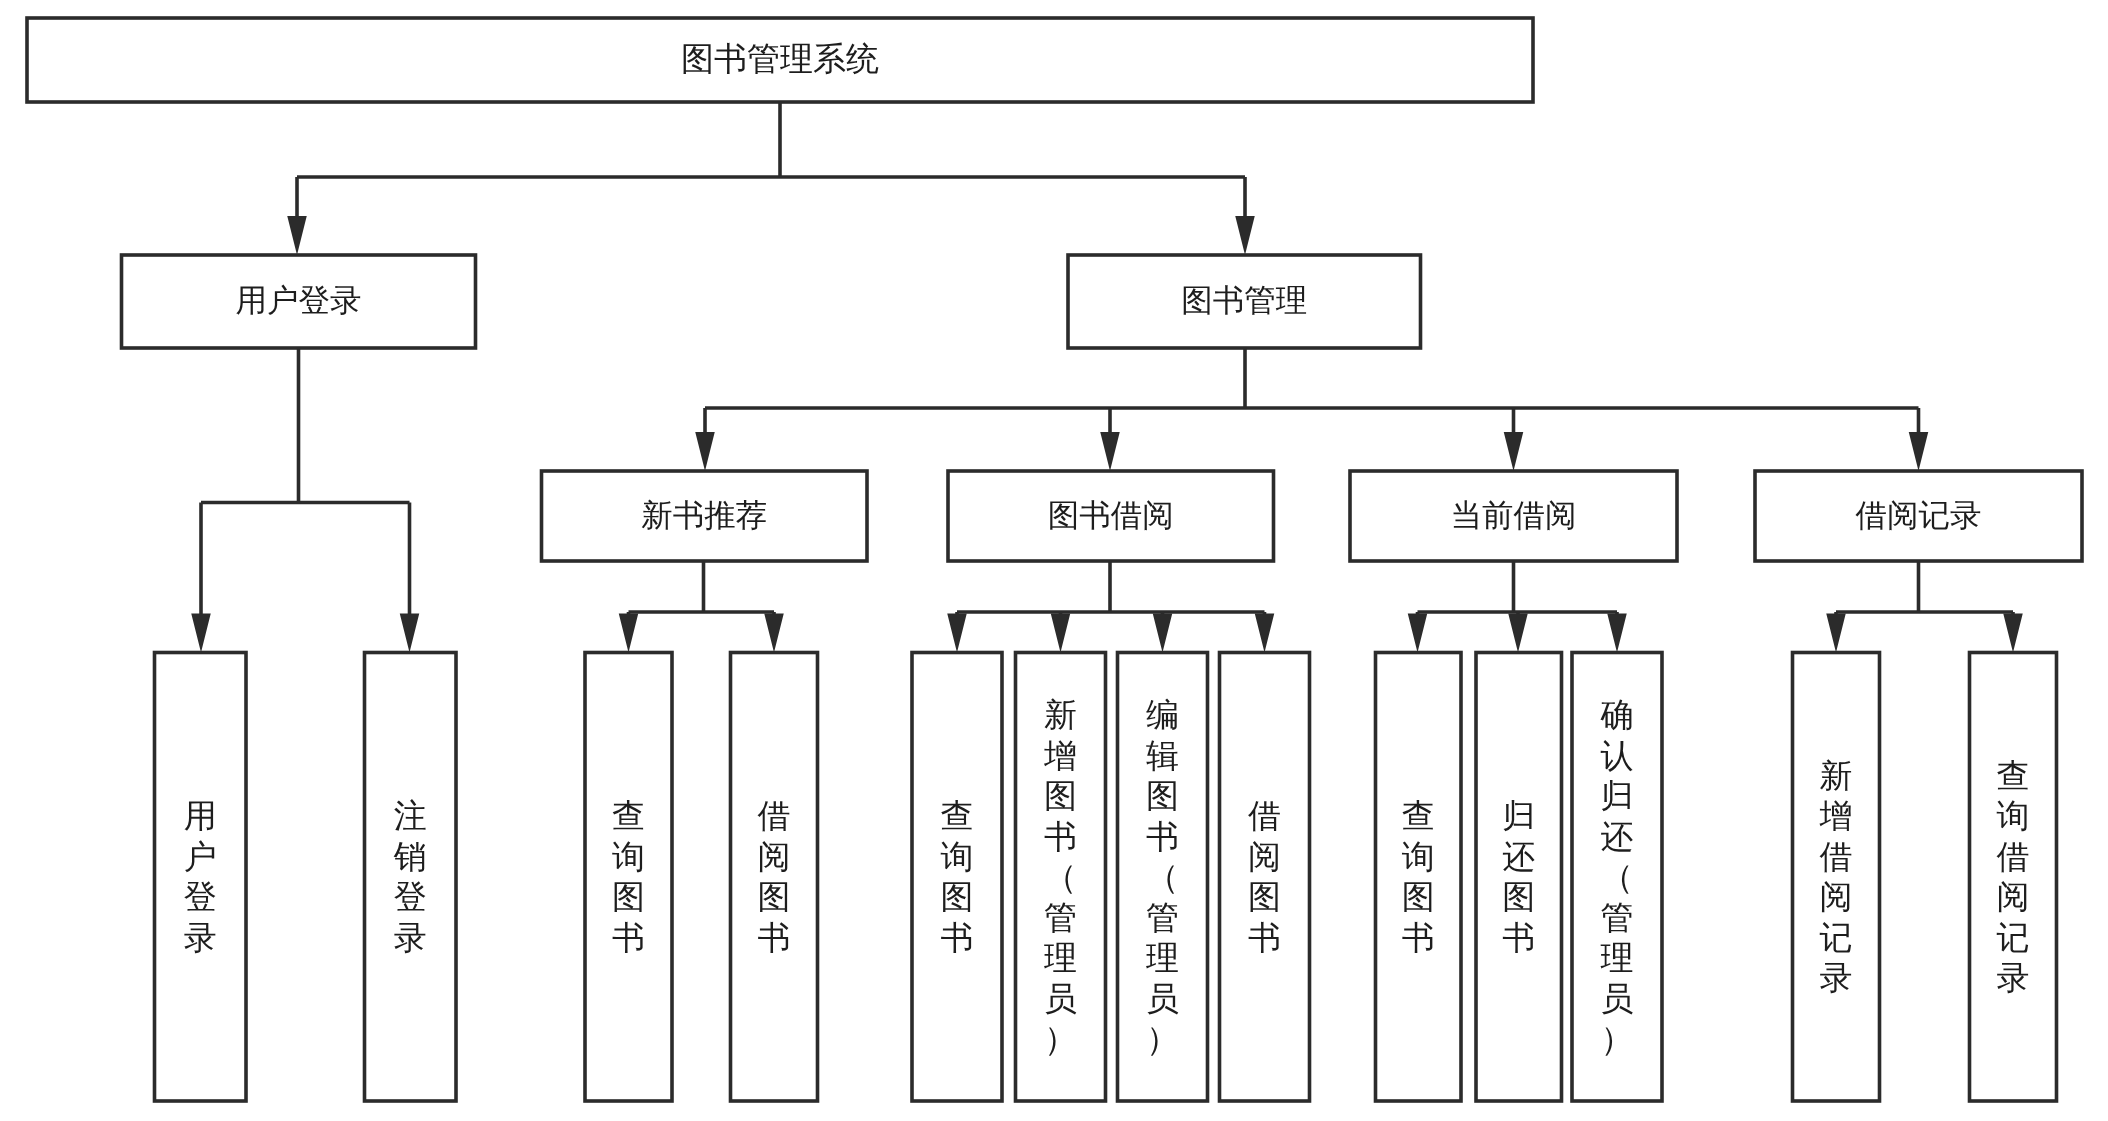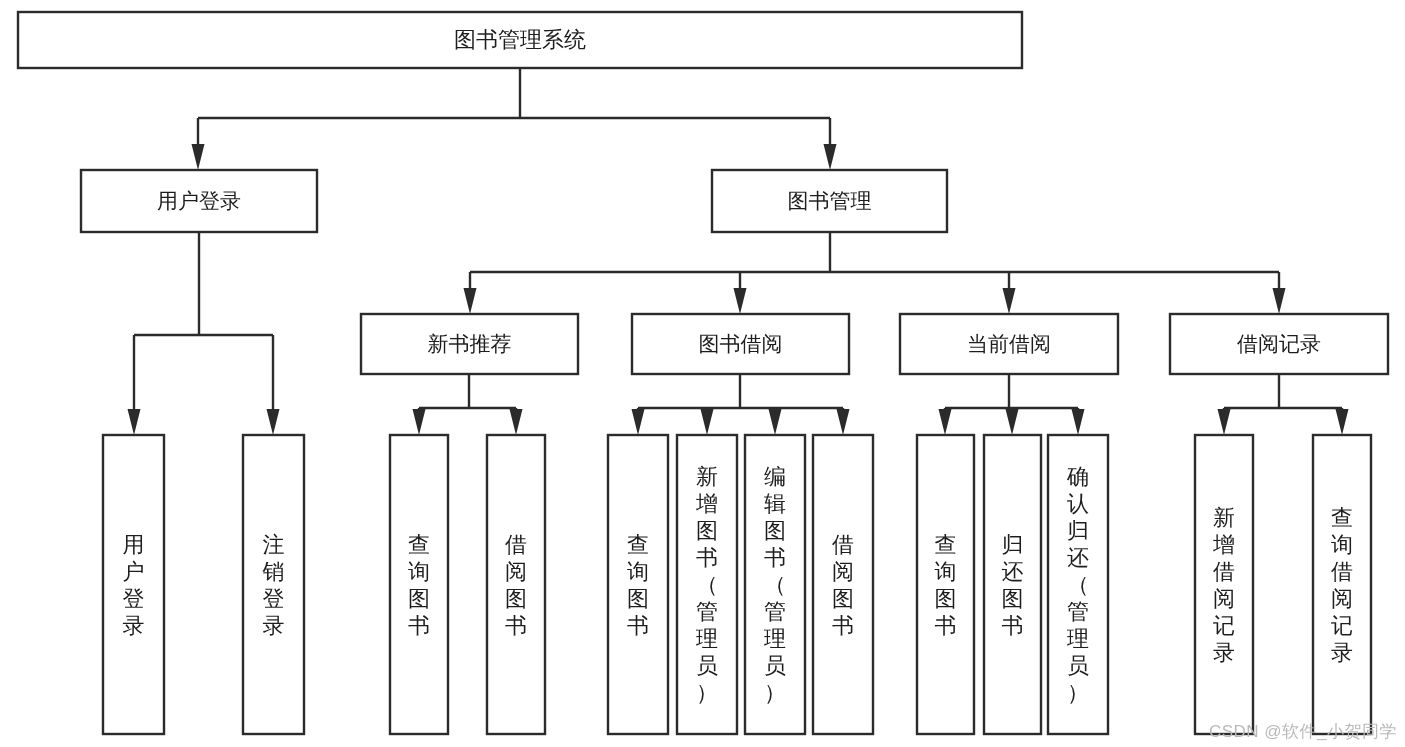--- a/index.html
+++ b/index.html
@@ -220,14 +220,13 @@
         <g>
           <rect x="1195" y="435" width="58" height="299" class="node-box"></rect>
           <text x="1224" y="0" class="leaf-label"><tspan x="1224" y="524.56">新</tspan><tspan x="1224" y="551.56">增</tspan><tspan x="1224" y="578.56">借</tspan><tspan x="1224" y="605.56">阅</tspan><tspan x="1224" y="632.56">记</tspan><tspan x="1224" y="659.56">录</tspan></text>
         </g>
         <g>
           <rect x="1313" y="435" width="58" height="299" class="node-box"></rect>
           <text x="1342" y="0" class="leaf-label"><tspan x="1342" y="524.56">查</tspan><tspan x="1342" y="551.56">询</tspan><tspan x="1342" y="578.56">借</tspan><tspan x="1342" y="605.56">阅</tspan><tspan x="1342" y="632.56">记</tspan><tspan x="1342" y="659.56">录</tspan></text>
         </g>
       </g>
   </svg>
-  <div class="watermark">CSDN @软件_小贺同学</div>
 </div>
 
 </body></html>

